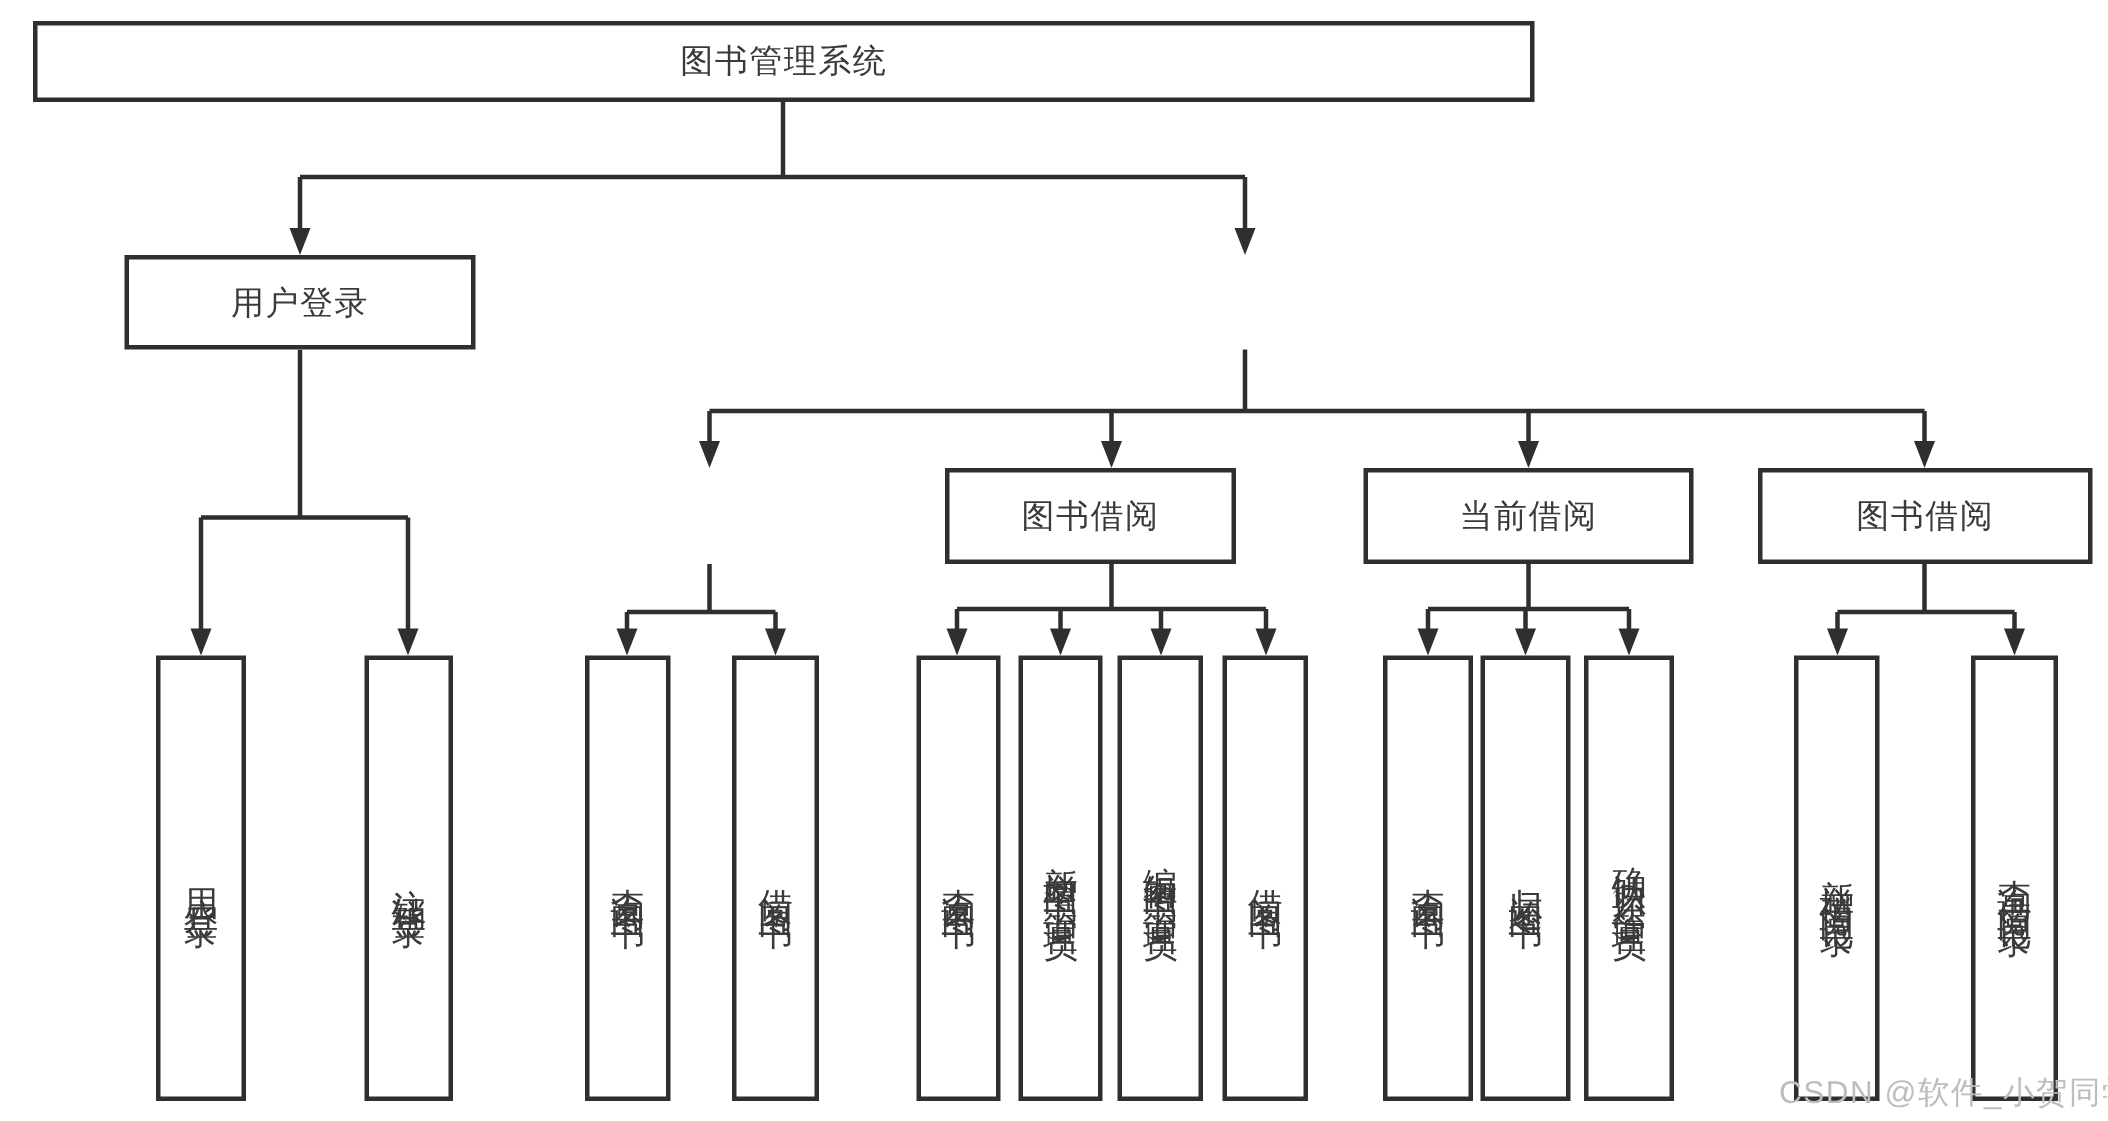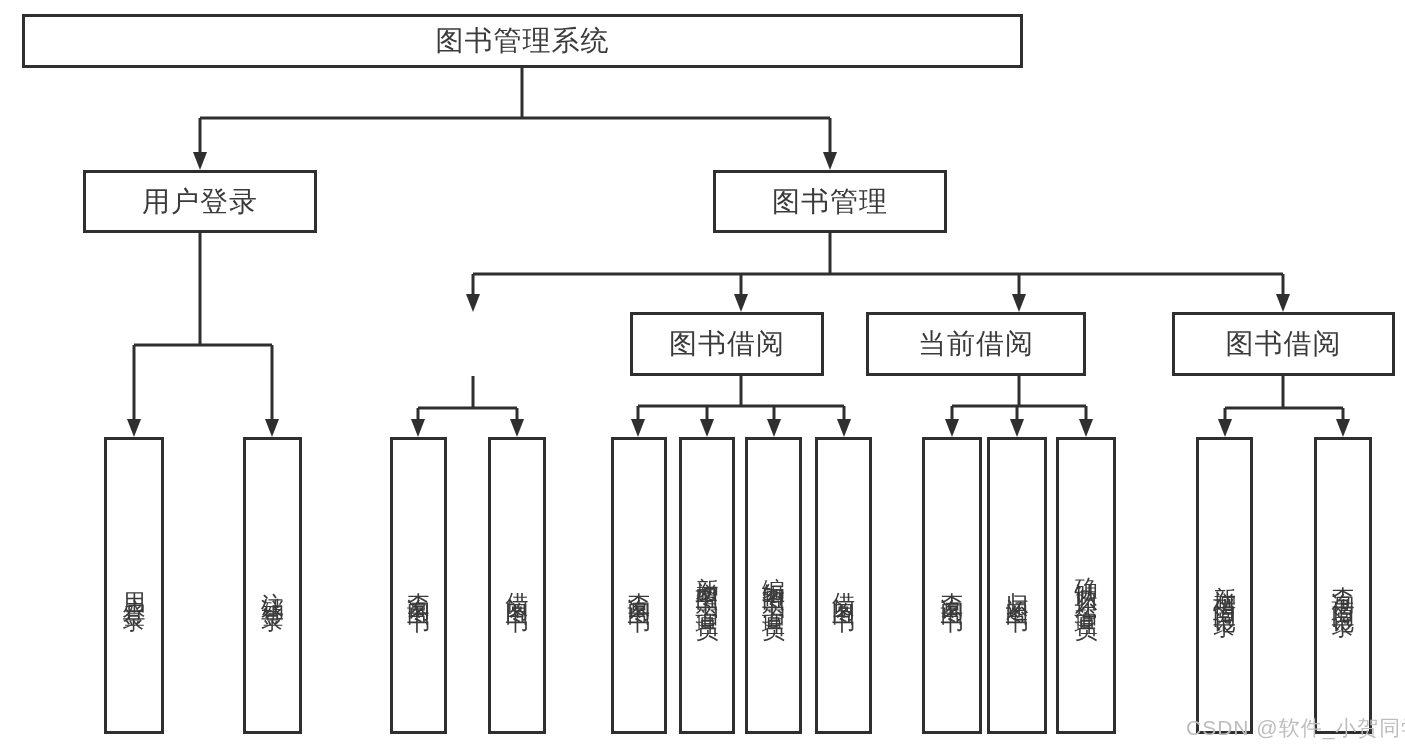--- a/index.html
+++ b/index.html
@@ -7,21 +7,21 @@
     position:relative;width:1405px;height:747px;background:#ffffff;overflow:hidden;
     font-family:"Liberation Sans","DejaVu Sans",sans-serif;
   }
   #connectors{position:absolute;left:0;top:0;z-index:1;}
   .node{
     position:absolute;z-index:2;box-sizing:border-box;
     background:#ffffff;border:3px solid #2f2f2f;
     display:flex;align-items:center;justify-content:center;
     color:#3a3a3a;
   }
-  .node.h span{font-size:28px;letter-spacing:1px;white-space:nowrap;}
+  .node.h span{font-size:22px;letter-spacing:1px;white-space:nowrap;}
   .node.v span{
     writing-mode:vertical-lr;text-orientation:mixed;
     font-size:23px;letter-spacing:6px;line-height:1;white-space:nowrap;
   }
   .watermark{
     position:absolute;z-index:3;left:1186px;top:714px;
     font-size:21px;color:#bdbdbd;letter-spacing:1px;white-space:nowrap;
   }
 </style>
 </head>
@@ -83,28 +83,25 @@
       <polygon points="1336,419 1350,419 1343,437" fill="#2f2f2f"></polygon>
     </svg>
 
   <div class="node h" style="left:22px;top:14px;width:1001px;height:54px">
     <span>图书管理系统</span>
   </div>
 
   <div class="node h" style="left:83px;top:170px;width:234px;height:63px">
     <span>用户登录</span>
   </div>
-  <div class="node h" style="left:713px;top:170px;width:234px;height:63px">
-    <span>图书管理</span>
-  </div>
 
   <div class="node h" style="left:630px;top:312px;width:194px;height:64px">
     <span>图书借阅</span>
   </div>
-  <div class="node h" style="left:866px;top:312px;width:220px;height:64px">
+  <div class="node h" style="left:909px;top:312px;width:220px;height:64px">
     <span>当前借阅</span>
   </div>
   <div class="node h" style="left:1172px;top:312px;width:223px;height:64px">
     <span>图书借阅</span>
   </div>
 
   <div class="node v" style="left:104px;top:437px;width:60px;height:297px">
     <span>用户登录</span>
   </div>
   <div class="node v" style="left:243px;top:437px;width:59px;height:297px">

